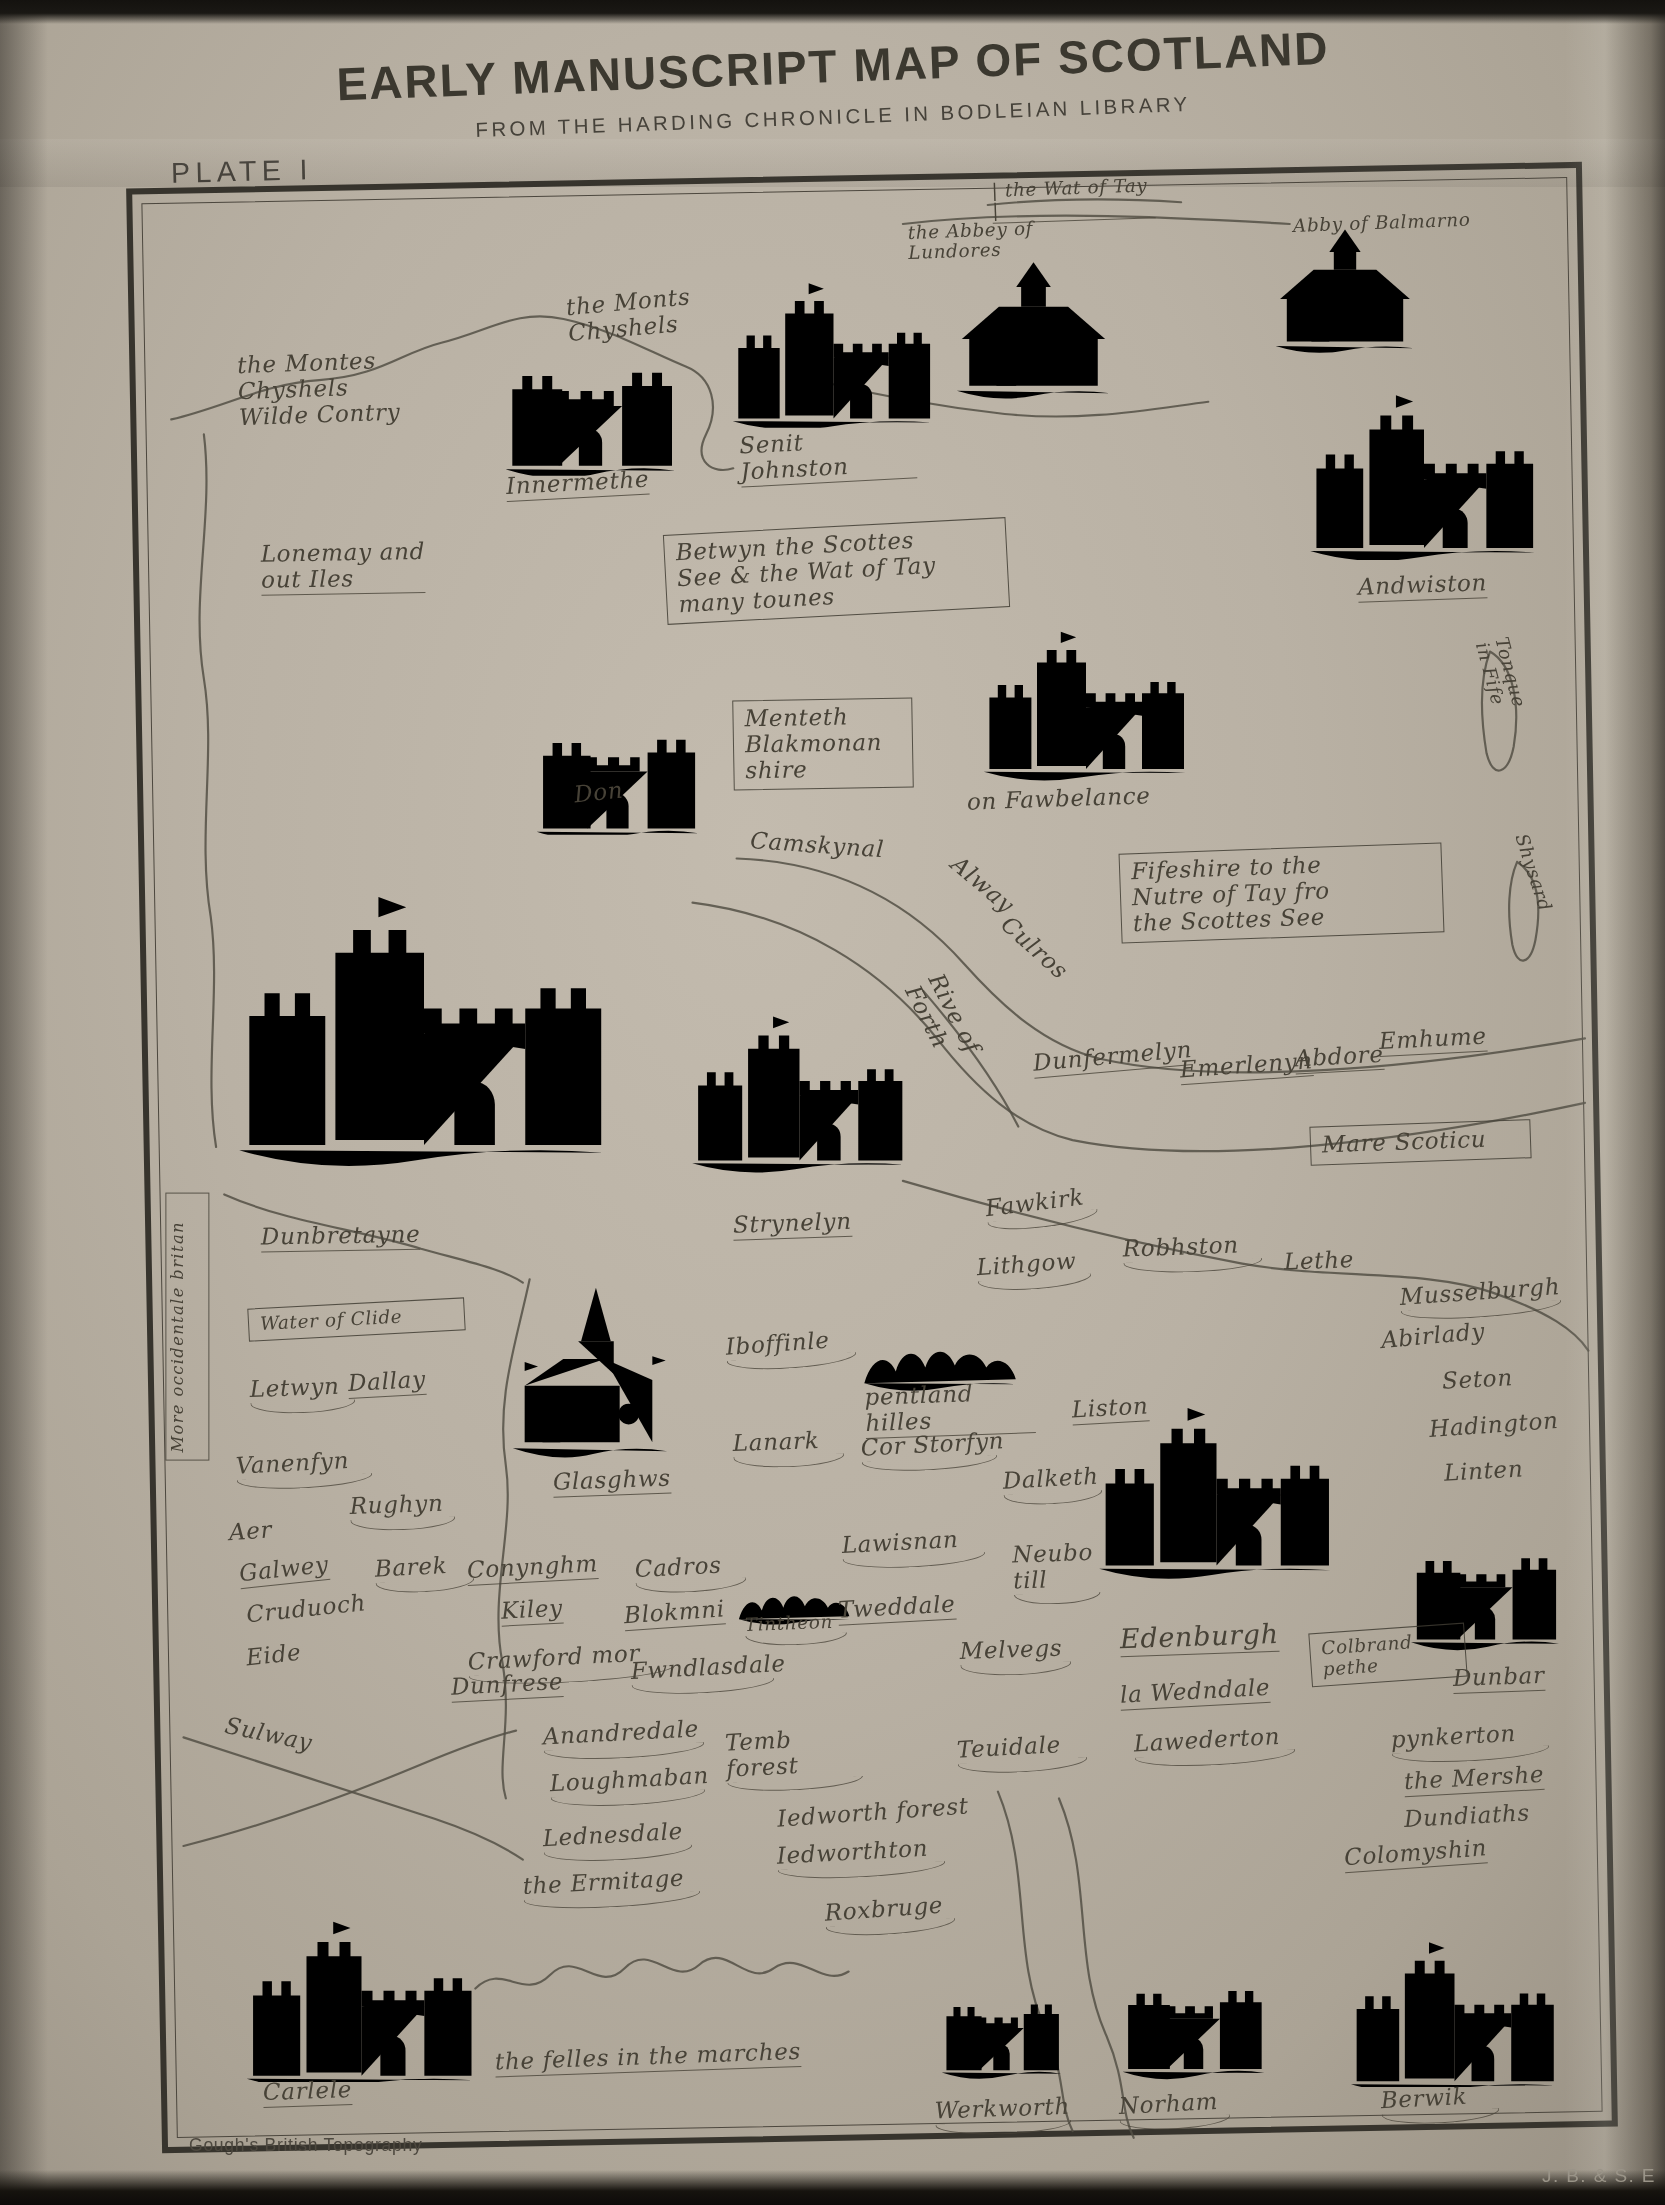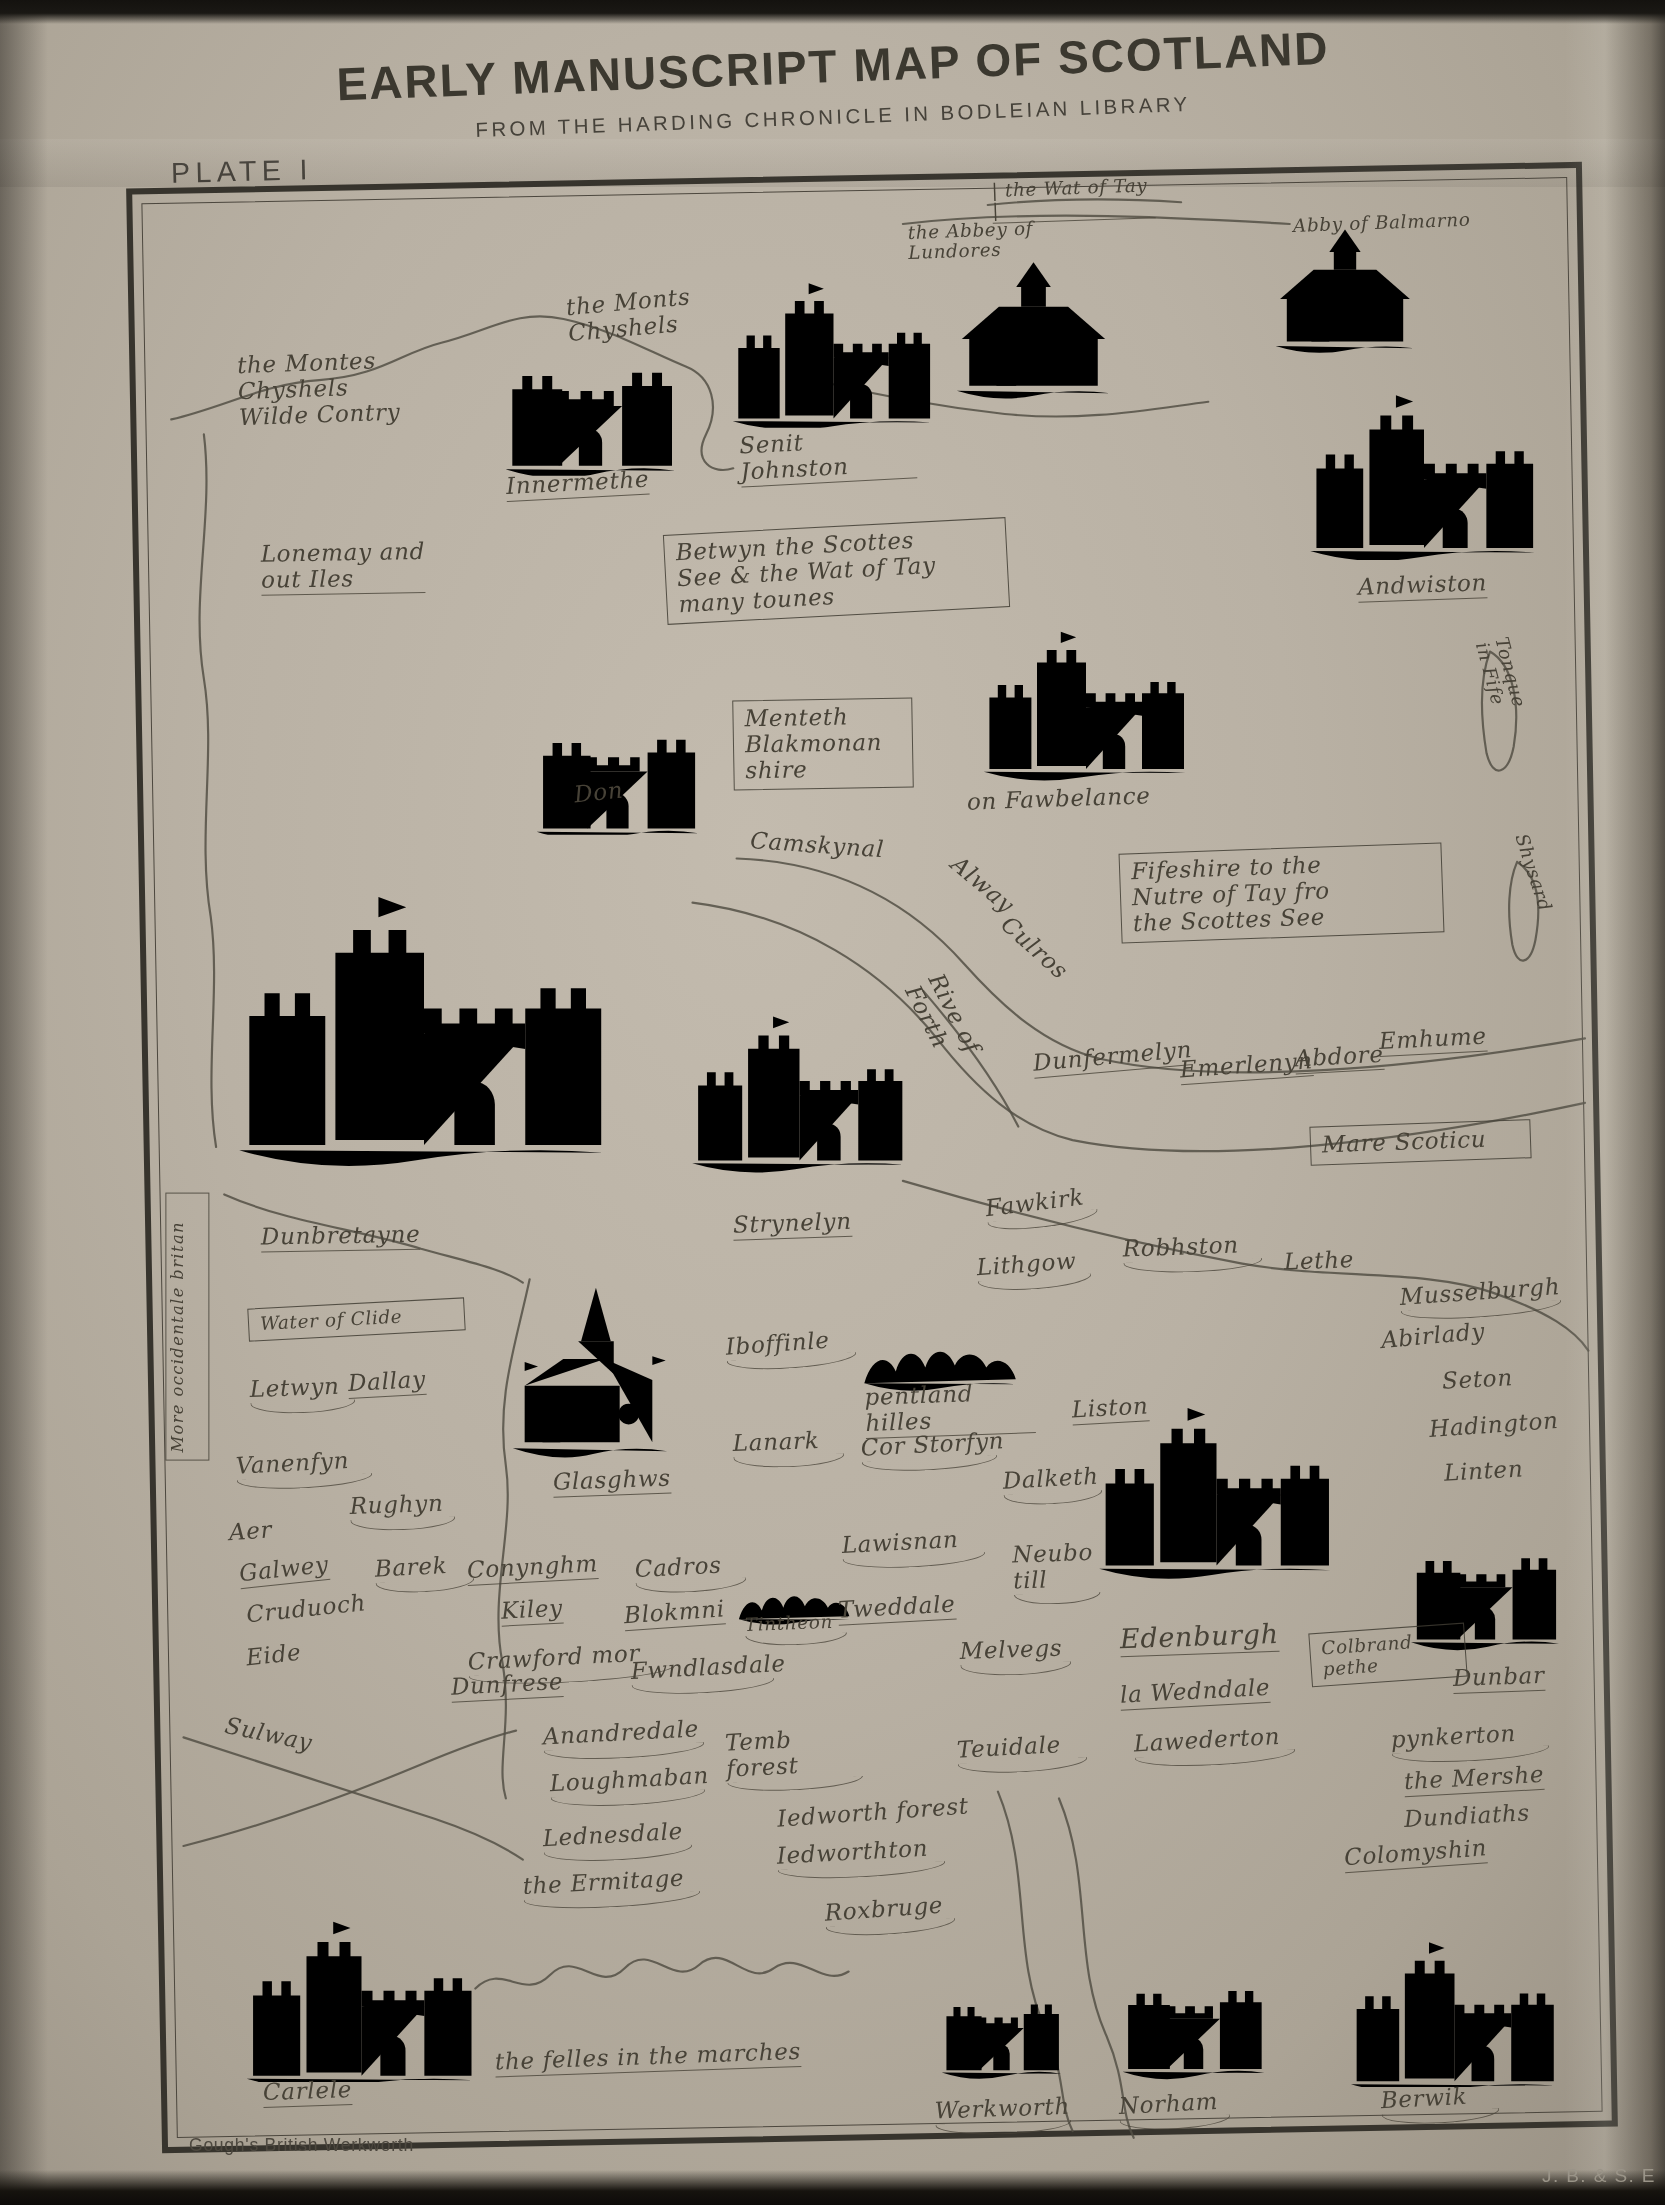--- a/index.html
+++ b/index.html
@@ -331,19 +331,19 @@
       <div class="feature isle" style="left: 523px; top: 1869px; width: 190px; transform: rotate(-3deg);"><span class="txt">the Ermitage</span></div>
       <div class="feature isle" style="left: 825px; top: 1896px; width: 139px; transform: rotate(-4deg);"><span class="txt">Roxbruge</span></div>
       <div class="feature ul" style="left: 263px; top: 2078px; width: 119px; transform: rotate(-2deg);"><span class="txt">Carlele</span></div>
       <div class="feature ul" style="left: 495px; top: 2044px; width: 319px; transform: rotate(-2deg);"><span class="txt">the felles in the marches</span></div>
       <div class="feature isle" style="left: 935px; top: 2096px; width: 146px; transform: rotate(-2deg);"><span class="txt">Werkworth</span></div>
       <div class="feature isle" style="left: 1119px; top: 2091px; width: 119px; transform: rotate(-3deg);"><span class="txt">Norham</span></div>
       <div class="feature isle" style="left: 1381px; top: 2085px; width: 126px; transform: rotate(-3deg);"><span class="txt">Berwik</span></div>
       <div class="feature vbox" style="left: 165px; top: 1193px; width: 37px; height: 252px;">More occidentale britan</div>
     </div>
 
-  <div class="credit-left">Gough's British Werkworth</div>
+  <div class="credit-left">Gough's British Topography</div>
   <div class="credit-right">J. B. &amp; S. E</div>
 
   <div class="edge-left"></div>
   <div class="edge-right"></div>
 </div>
 
 
 </body></html>

